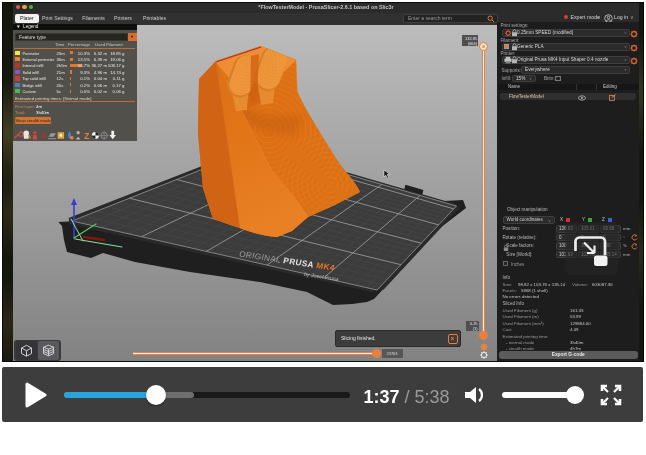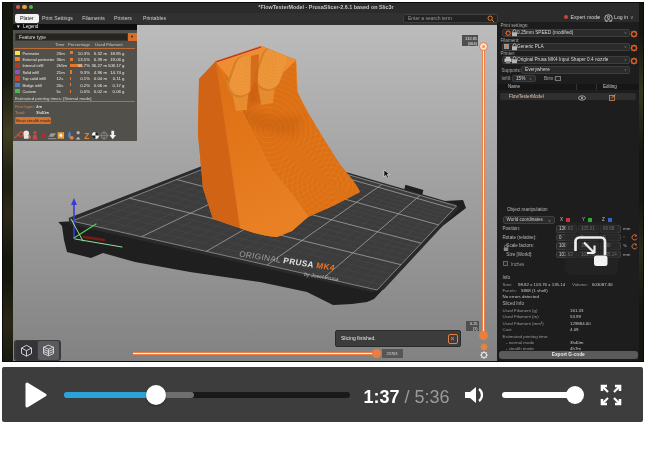--- a/index.html
+++ b/index.html
@@ -429,21 +429,21 @@
 <div style="position:absolute;left:570px;top:345.5px;width:30px;height:6px;color:#c8c8c8;font-size:4.4px;">4h7m</div>
 <div style="position:absolute;left:499px;top:351px;width:138.5px;height:7.5px;background:#5b5b5b;border-radius:3px;color:#e8e8e8;font-size:4.8px;font-weight:bold;text-align:center;line-height:7.5px">Export G-code</div>
 <div style="position:absolute;left:2px;top:367px;width:641px;height:54.5px;background:#3d3d3d;border-radius:2px"></div>
 <svg width="22" height="26" style="position:absolute;left:25px;top:382px">
     <path d="M2,2 L20,13 L2,24 Z" fill="#fff" stroke="#fff" stroke-width="3" stroke-linejoin="round"></path>
   </svg>
 <div style="position:absolute;left:64px;top:392px;width:286px;height:6px;background:#191919;border-radius:3px"></div>
 <div style="position:absolute;left:64px;top:392px;width:130px;height:6px;background:#6f6f6f;border-radius:3px"></div>
 <div style="position:absolute;left:64px;top:392px;width:84px;height:6px;background:#2aa3dc;border-radius:3px"></div>
 <div style="position:absolute;left:146px;top:384.5px;width:20px;height:20px;background:#fff;border-radius:50%;box-shadow:0 1px 2px rgba(0,0,0,0.4)"></div>
-<div style="position:absolute;left:363.5px;top:387px;width:120px;height:20px;font-size:18px;color:#fff;font-weight:bold">1:37 <span style="color:#9a9a9a;font-weight:normal">/ 5:36</span></div>
+<div style="position:absolute;left:363.5px;top:387px;width:120px;height:20px;font-size:18px;color:#fff;font-weight:bold">1:37 <span style="color:#9a9a9a;font-weight:normal">/ 5:38</span></div>
 <svg width="24" height="22" style="position:absolute;left:463px;top:384px">
     <path d="M2,8 L7,8 L13,3 L13,19 L7,14 L2,14 Z" fill="#fff"></path>
     <path d="M16,5 A7.5,7.5 0 0 1 16,17" fill="none" stroke="#fff" stroke-width="2.2"></path>
   </svg>
 <div style="position:absolute;left:502px;top:392px;width:73px;height:5.5px;background:#fff;border-radius:3px"></div>
 <div style="position:absolute;left:565.5px;top:385.5px;width:18.5px;height:18.5px;background:#fff;border-radius:50%"></div>
 <svg width="22" height="22" style="position:absolute;left:600px;top:384px">
     <g stroke="#fff" stroke-width="2.6" fill="none">
       <path d="M2,7 L2,2 L7,2"></path>
       <path d="M15,2 L20,2 L20,7"></path>

